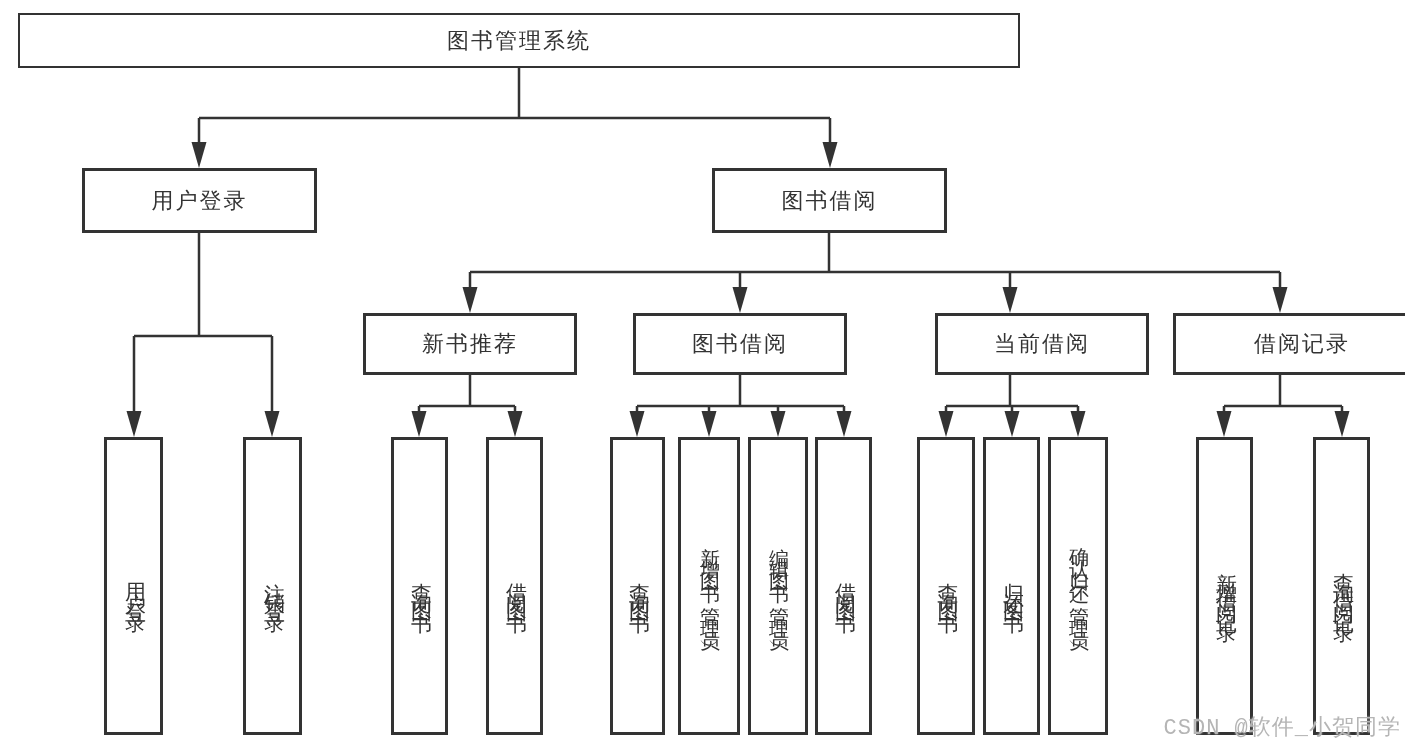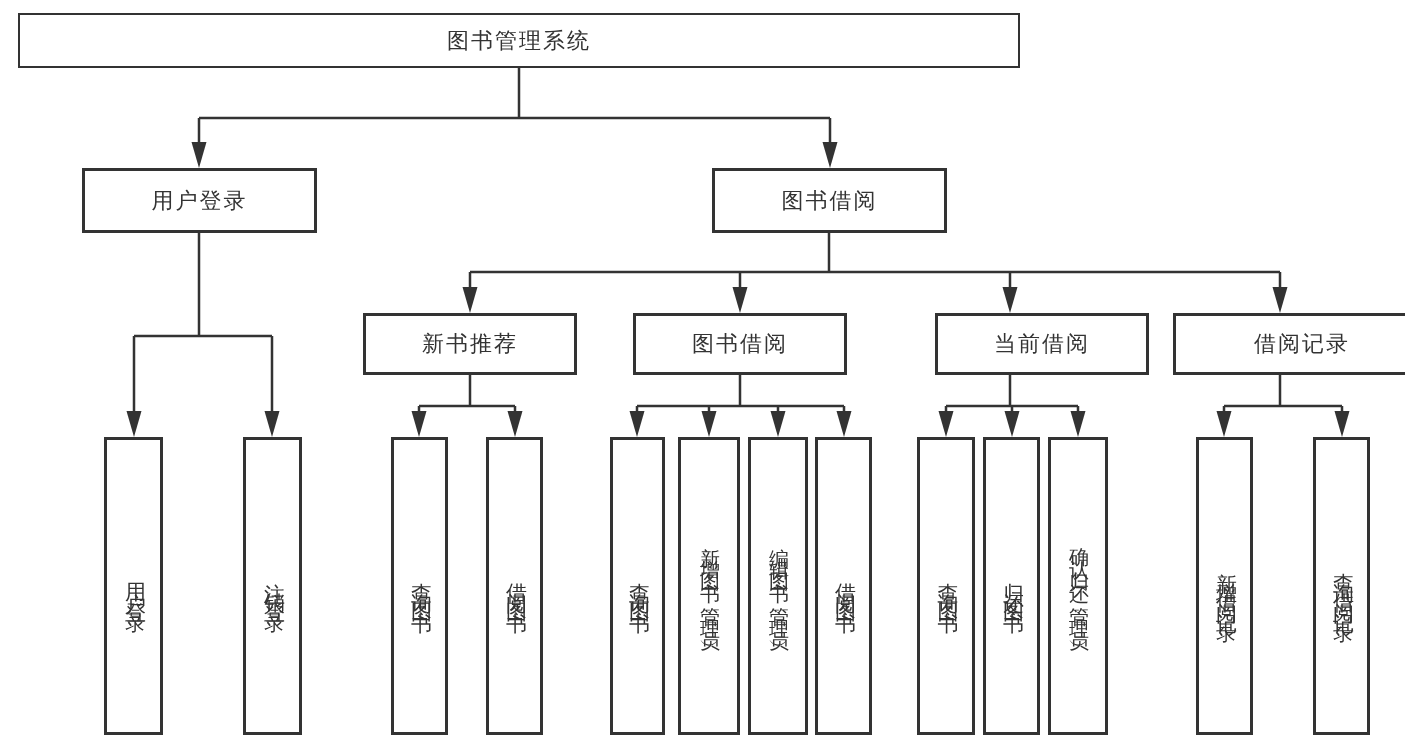--- a/index.html
+++ b/index.html
@@ -146,14 +146,15 @@
     <span class="vtext l8">确认归还（管理员）</span>
   </div>
 
   <div class="box" style="left:1196px;top:437px;width:57px;height:298px;">
     <span class="vtext">新增借阅记录</span>
   </div>
   <div class="box" style="left:1313px;top:437px;width:57px;height:298px;">
     <span class="vtext">查询借阅记录</span>
   </div>
 
+  <div id="watermark">CSDN @软件_小贺同学</div>
 
 </div>
 
 </body></html>

